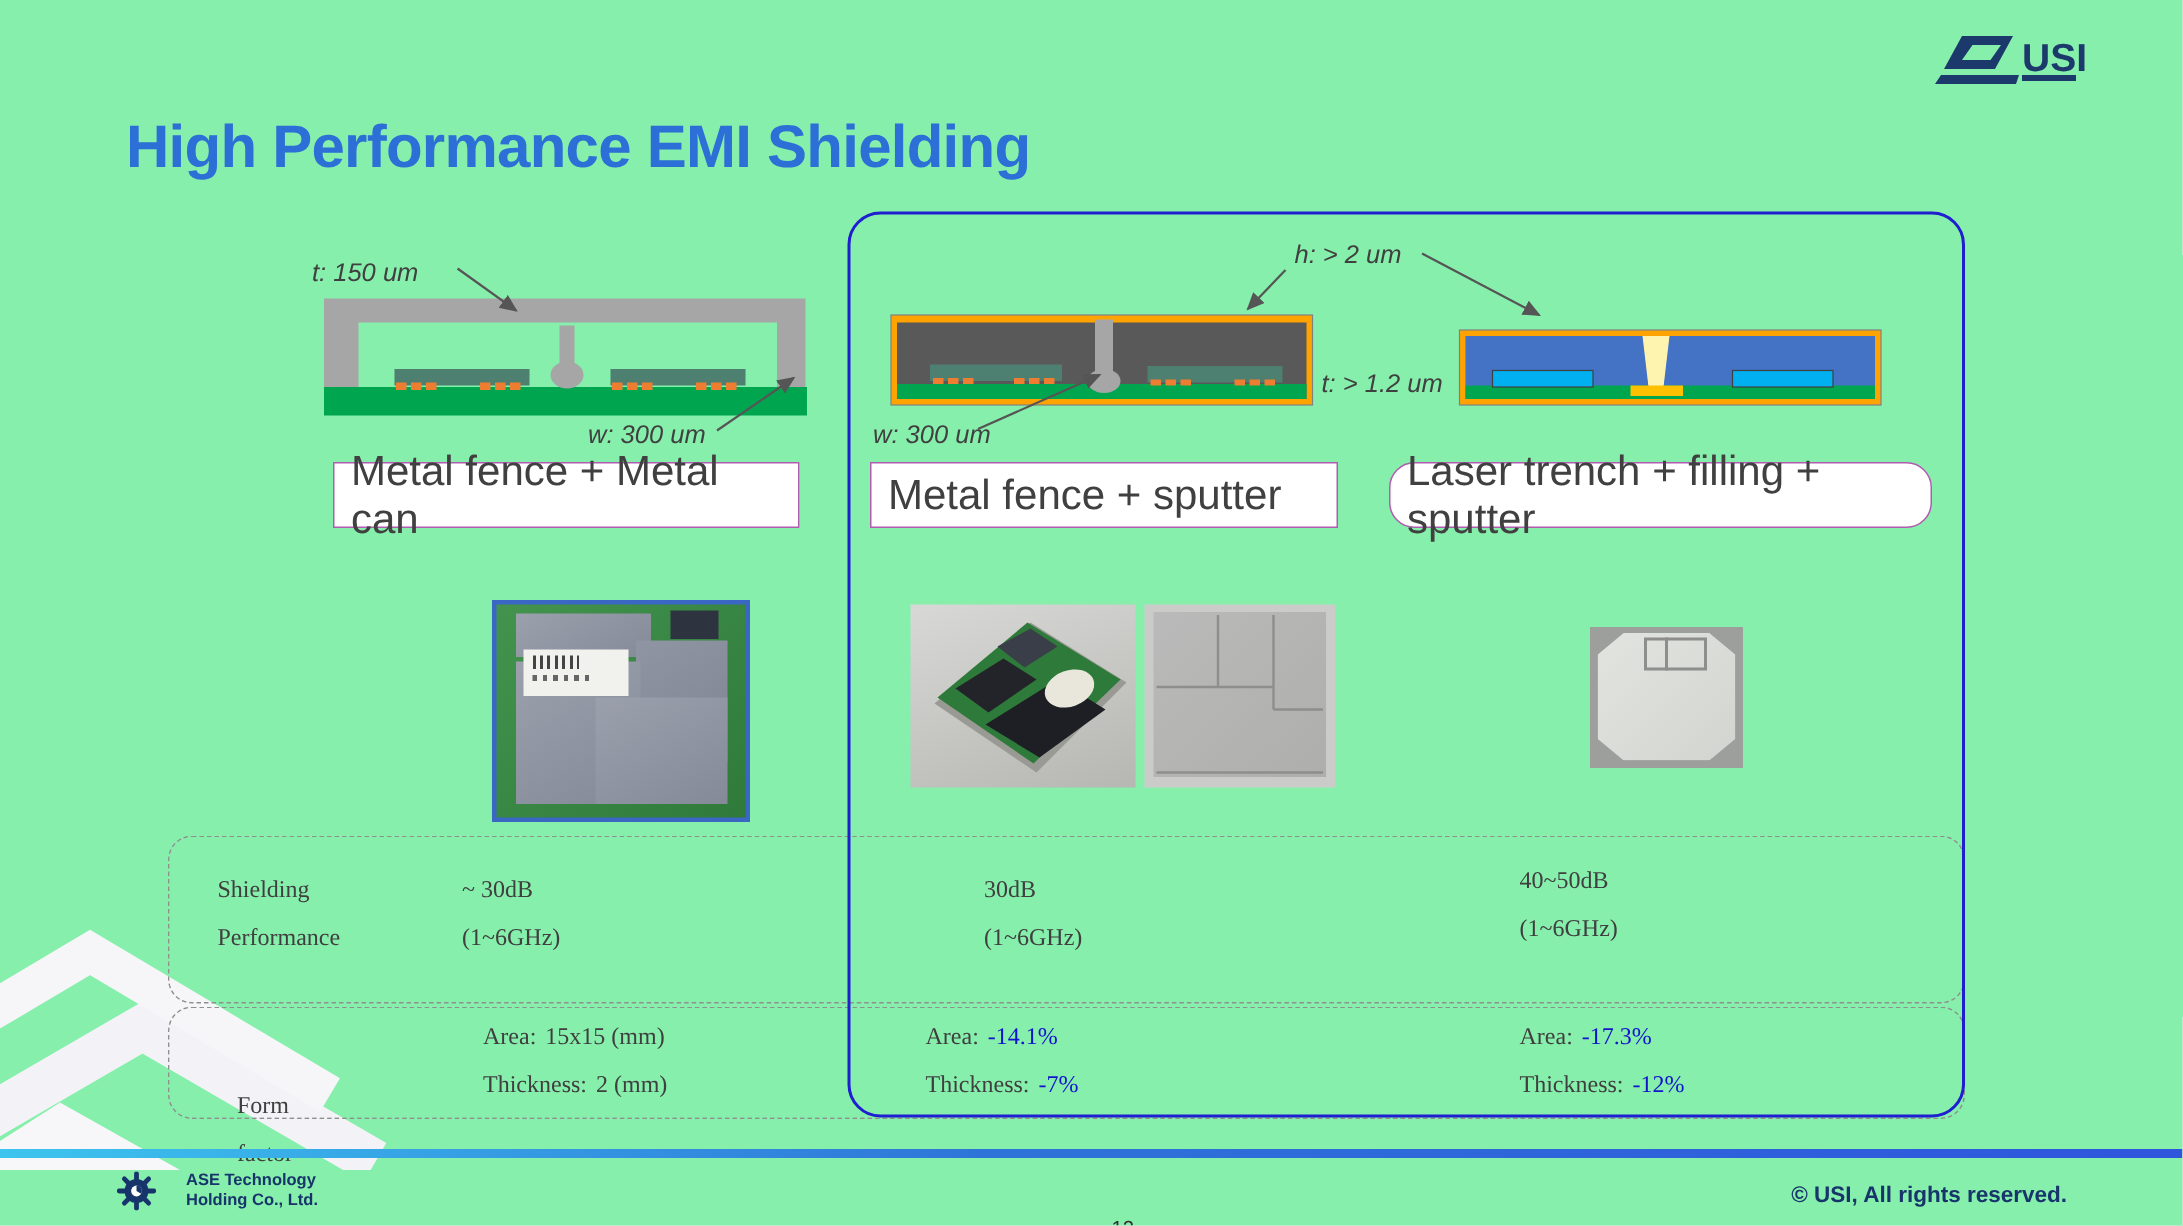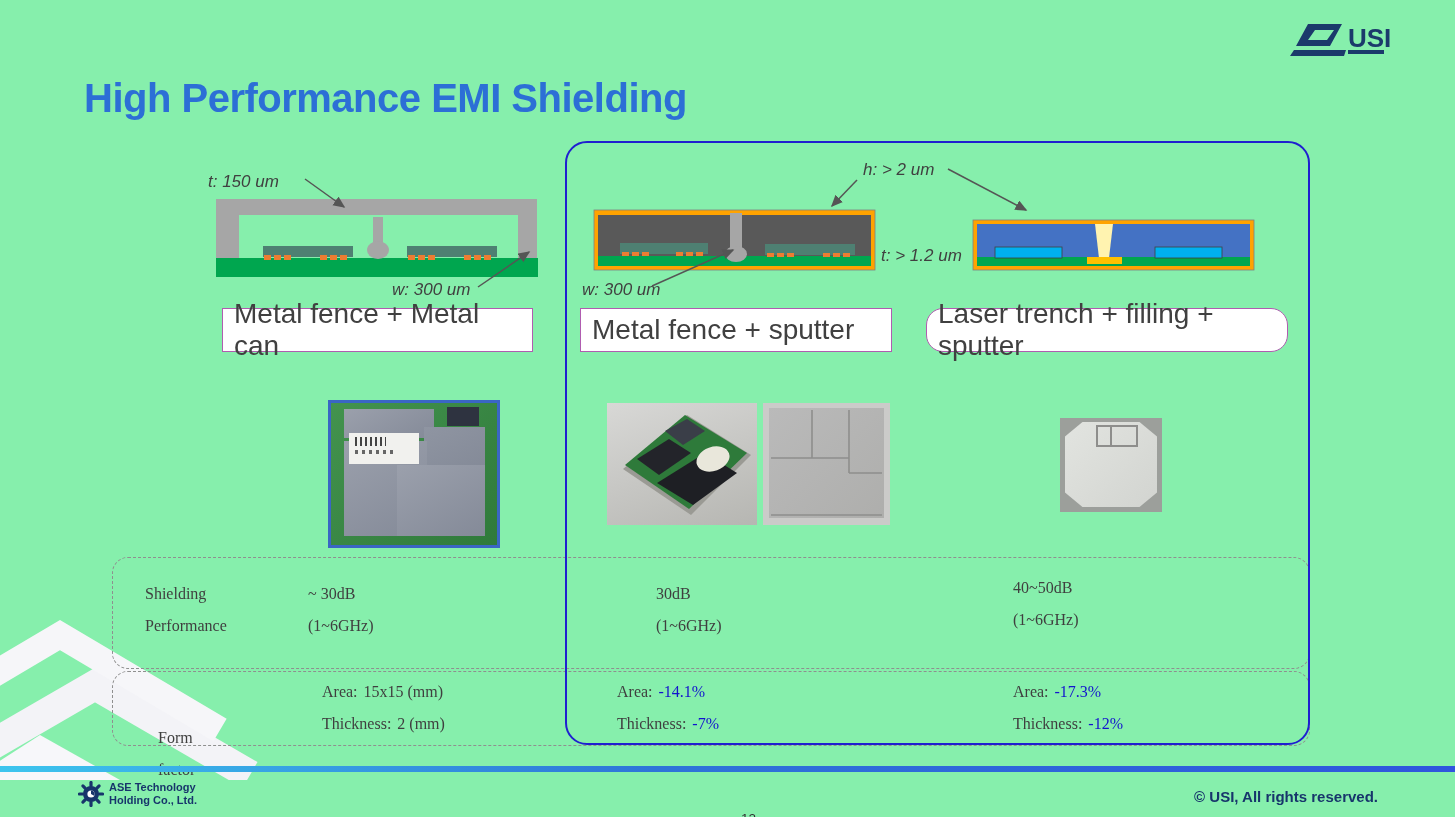--- a/index.html
+++ b/index.html
@@ -51,21 +51,21 @@
     position:absolute;border:1.6px dashed #8f8f8f;border-radius:16px;box-sizing:border-box;z-index:5;
   }
   .db1{left:112px;top:557px;width:1198px;height:112px;}
   .db2{left:112px;top:671px;width:1198px;height:75px;}
   .cell{position:absolute;font-size:16px;line-height:32px;color:#3f3f3f;z-index:7;white-space:nowrap;font-family:Liberation Serif, serif;}
   .blue-val{color:#1313ce;}
   .val-gap{margin-left:6px;}
   
   .footer-bar{position:absolute;left:0;top:766px;width:1455px;height:6px;
     background:linear-gradient(90deg,#3dc5ee,#2e74d8 45%,#2f55dd);z-index:8;}
-  .ase{position:absolute;left:78px;top:781px;display:flex;align-items:center;gap:5px;z-index:8;}
+  .ase{position:absolute;left:78px;top:781px;display:flex;align-items:center;gap:20px;z-index:8;}
   .ase-text{font-size:11px;font-weight:bold;color:#17356b;line-height:1.2;}
   .pagenum{position:absolute;left:700px;top:811px;width:56px;text-align:right;font-size:13.5px;color:#303030;z-index:8;}
   .copyright{position:absolute;right:77px;top:788px;font-size:15px;color:#17356b;z-index:8;font-weight:bold;}
   .usi-logo{position:absolute;left:1290px;top:16px;z-index:8;}
   .bg-pattern{position:absolute;left:0;top:540px;z-index:0;}
 </style>
 </head>
 <body>
 
 <div class="slide">

